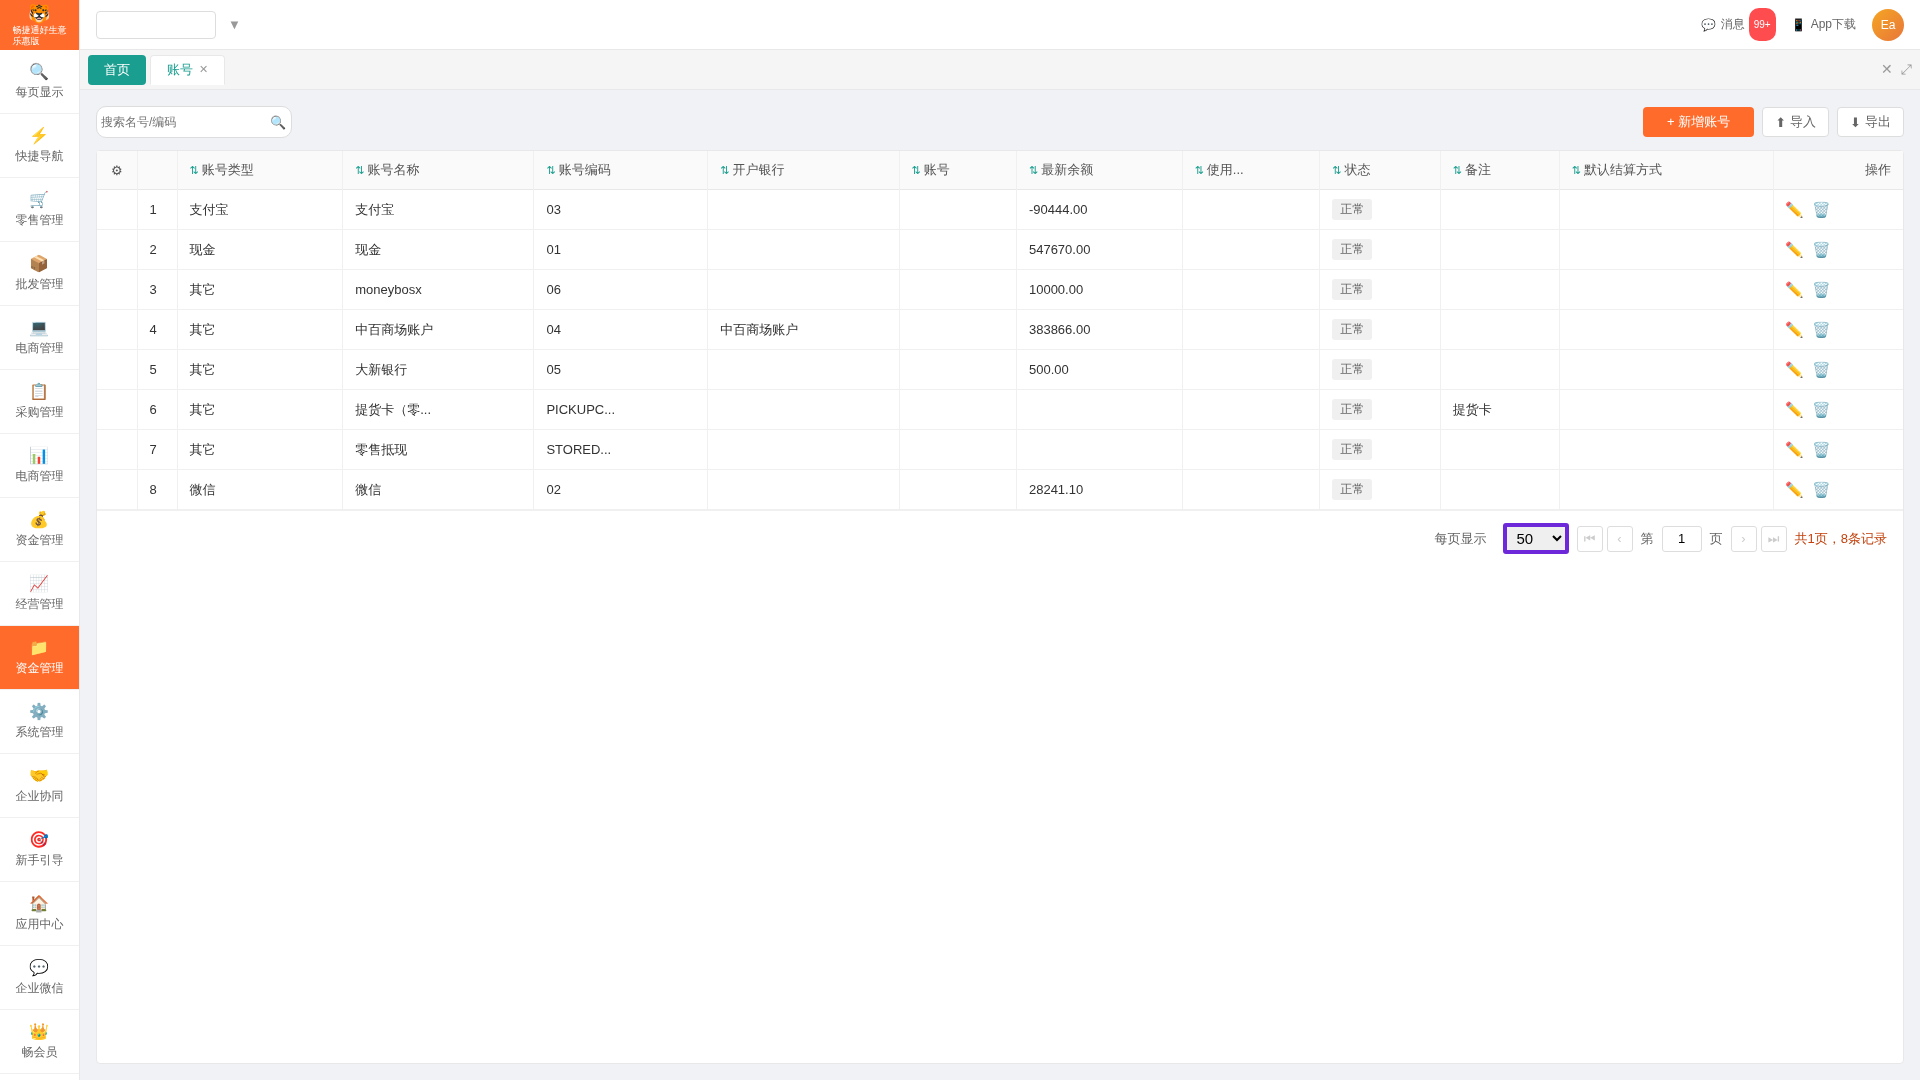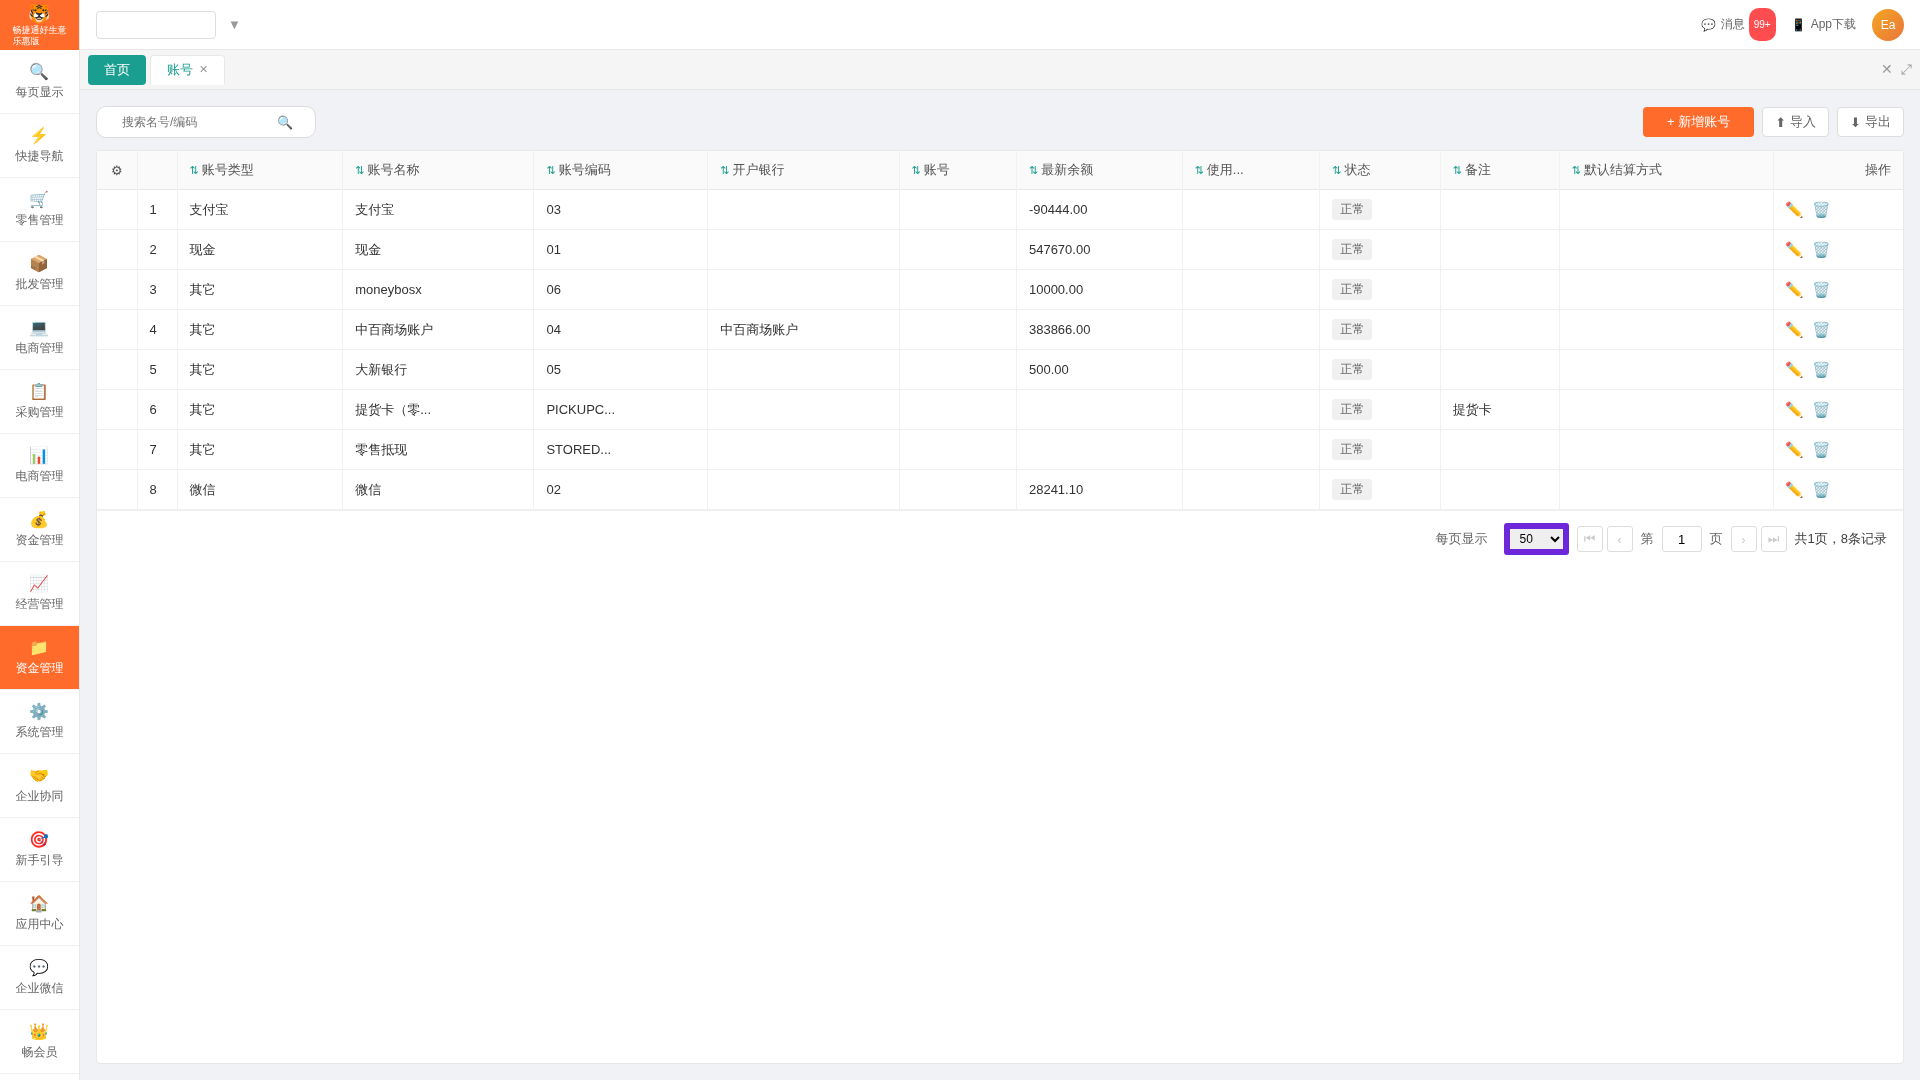--- a/index.html
+++ b/index.html
@@ -196,23 +196,23 @@
       justify-content: space-between;
       align-items: center;
       margin-bottom: 12px;
     }
     .search-box {
       display: flex;
       align-items: center;
       background: #fff;
       border: 1px solid #ddd;
       border-radius: 10px;
-      padding: 0 25px;
+      padding: 0 4px;
       height: 32px;
-      width: 220px;
+      width: 196px;
     }
     .search-box input {
       border: none;
       outline: none;
       font-size: 12px;
       flex: 1;
       color: #999;
     }
     .search-icon { color: #999; cursor: pointer; }
     .toolbar-right {
@@ -312,24 +312,24 @@
       color: #666;
       border-top: 1px solid #f0f0f0;
     }
     .page-size-select {
       display: flex;
       align-items: center;
       gap: 16px;
       margin-left: 17px;
     }
     .page-size-select select {
-      border: 6px solid #6d28d9;
+      border: 4px solid #6d28d9;
       border-radius: 3px;
       padding: 2px 6px;
-      font-size: 12px;
+      font-size: 15px;
       cursor: pointer;
     }
     .page-nav {
       display: flex;
       align-items: center;
       gap: 4px;
     }
     .page-nav button {
       border: 1px solid #ddd;
       background: #fff;
@@ -342,21 +342,21 @@
     }
     .page-nav button:disabled { color: #ccc; cursor: not-allowed; }
     .page-num-input {
       border: 1px solid #ddd;
       border-radius: 3px;
       width: 40px;
       height: 26px;
       text-align: center;
       font-size: 13px;
     }
-    .total-info { color: #404040; font-size: 13px; }
+    .total-info { color: #c2410c; font-size: 13px; }
   </style>
 </head>
 <body>
 
 <div class="sidebar">
   <div class="sidebar-logo">
     <span class="sidebar-logo-icon">🐯</span>
     <span style="font-size:9px; line-height:1.2;">畅捷通好生意<br>乐惠版</span>
   </div>
 

